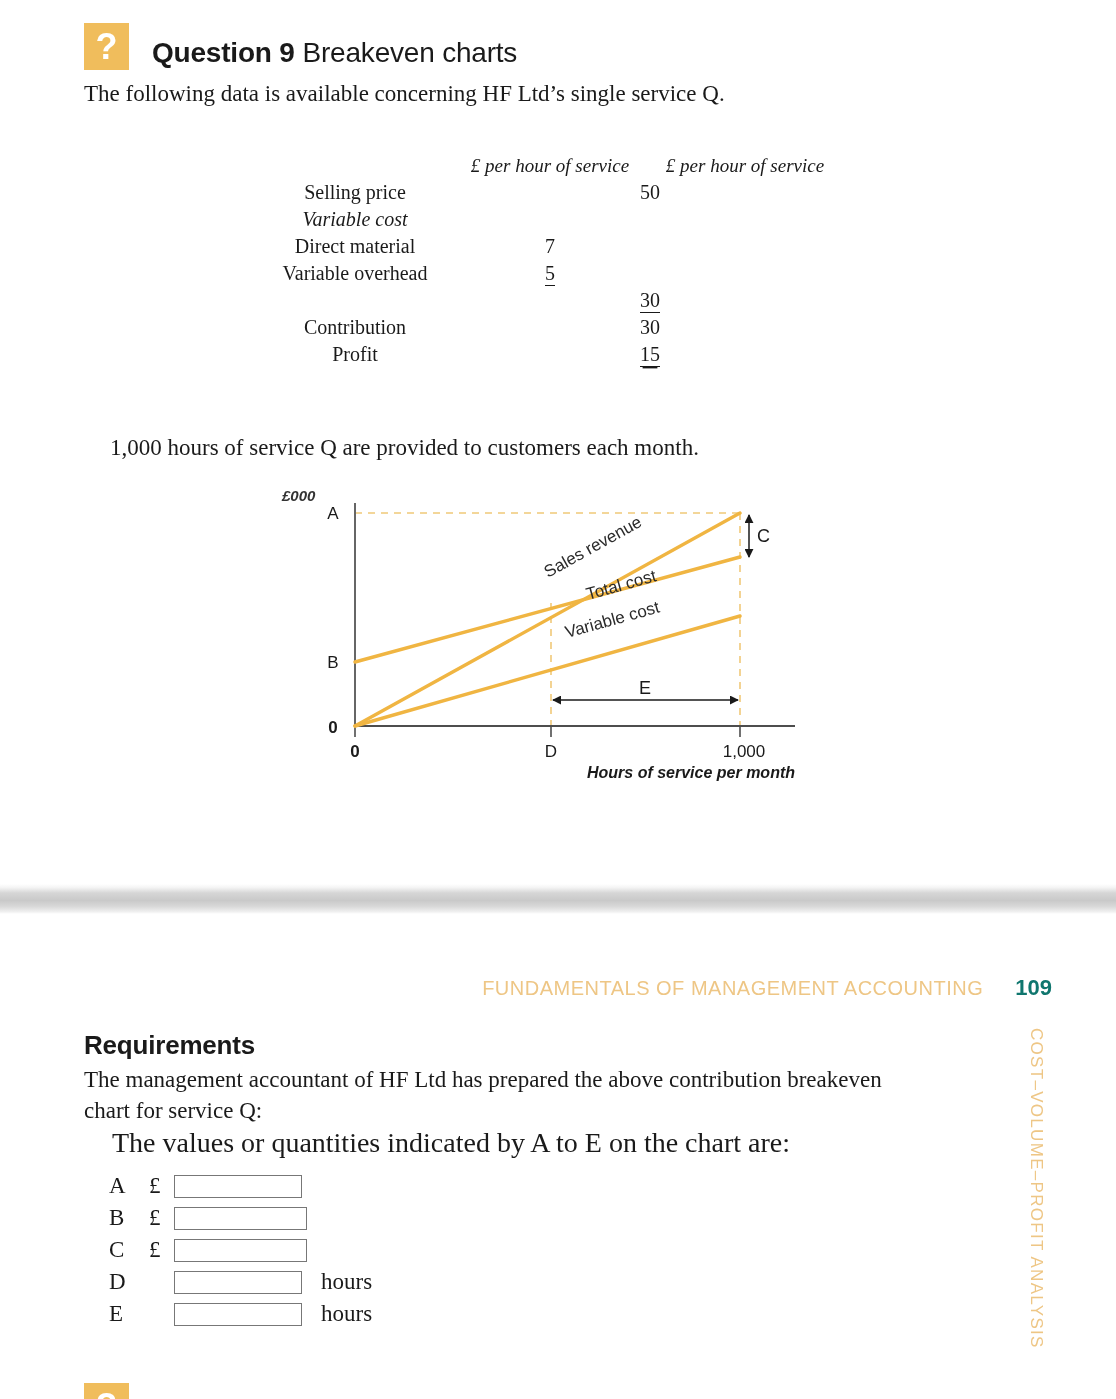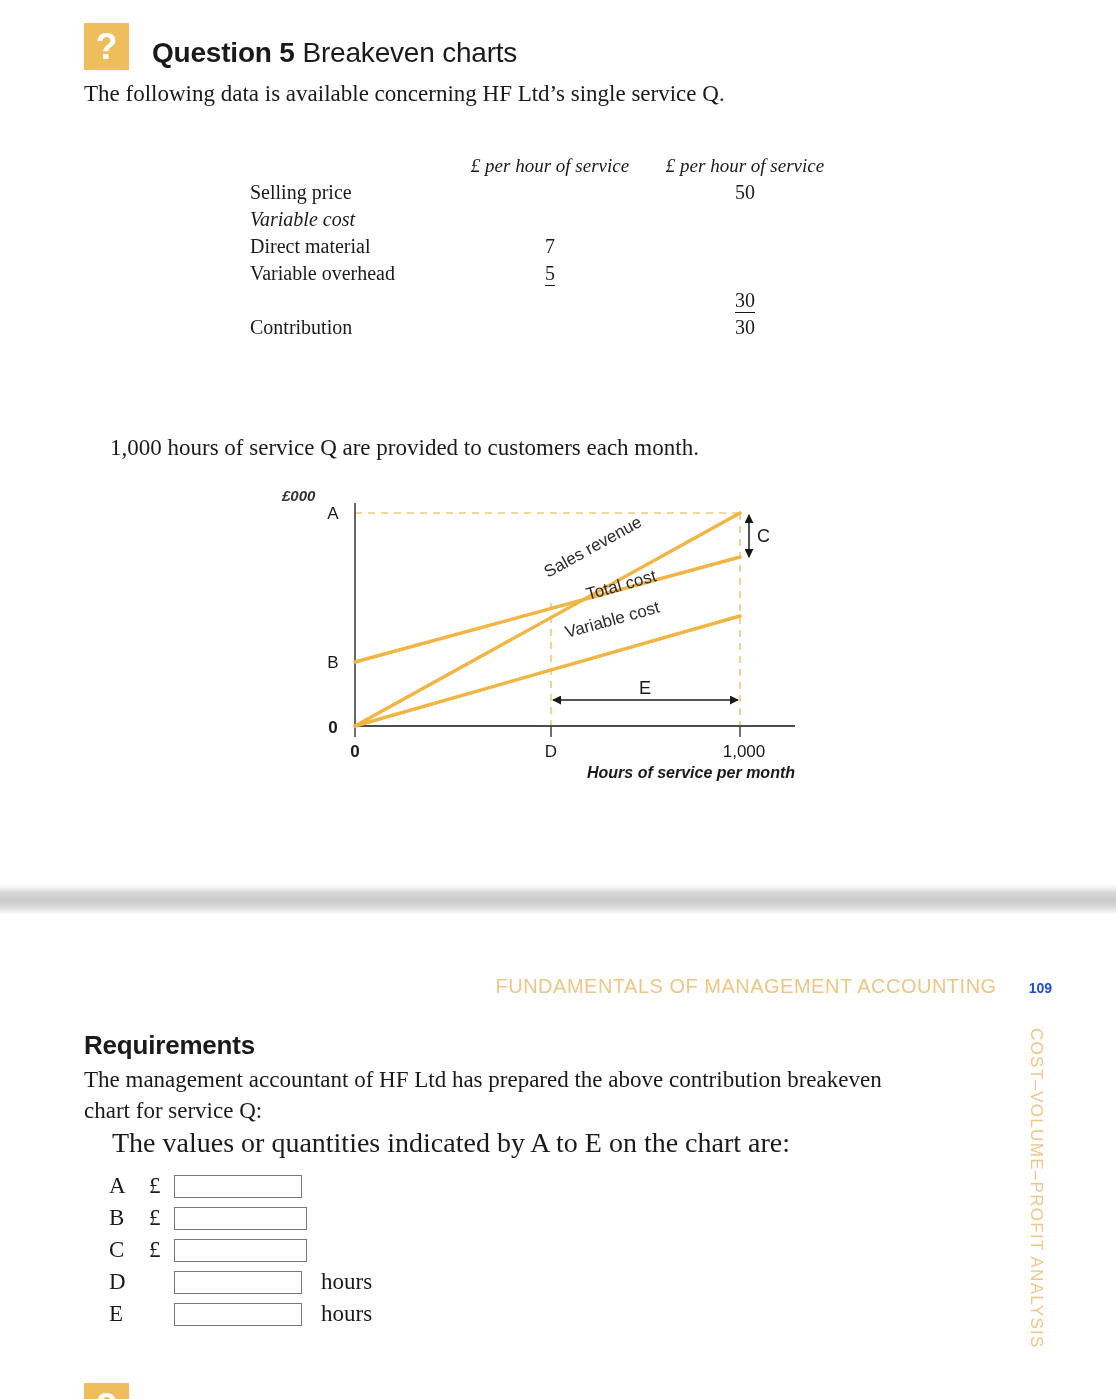--- a/index.html
+++ b/index.html
@@ -66,23 +66,23 @@
     width: 600px;
     border-collapse: collapse;
     font-size: 20px;
   }
   .data-table td {
     padding: 0;
     height: 27px;
     vertical-align: top;
     line-height: 27px;
   }
-  .col-label { width: 210px; text-align: left; white-space: nowrap; }
+  .col-label { width: 210px; text-align: center; white-space: nowrap; }
   .col-a { width: 180px; text-align: center; }
-  .col-b { width: 210px; text-align: center; }
+  .col-b { width: 210px; }
   .hdr {
     font-style: italic;
     font-size: 19px;
     text-align: center;
     white-space: nowrap;
     margin-top: 24px;
   }
   .italic-label { font-style: italic; }
   .num-ul { display: inline-block; border-bottom: 1.4px solid #1a1a1a; padding-bottom: 1px; line-height: 22px; }
   .num-dul {
@@ -134,23 +134,23 @@
   }
   .footer-row .f-title {
     font-family: "Liberation Sans", sans-serif;
     font-size: 20px;
     letter-spacing: 0.5px;
     color: #eec685;
     margin-top: 48px;
   }
   .footer-row .f-page {
     font-family: "Liberation Sans", sans-serif;
-    font-size: 14px;
+    font-size: 22px;
     font-weight: bold;
-    color: #1d4ed8;
+    color: #0f766e;
     margin-left: 32px;
   }
 
   
   .req-heading {
     position: absolute;
     left: 84px;
     top: 1030px;
     font-family: "Liberation Sans", sans-serif;
     font-size: 26px;
@@ -249,21 +249,21 @@
     text-align: center;
     overflow: hidden;
   }
 </style>
 </head>
 <body>
 
 <div class="q-icon">?</div>
 
 <div class="q-title">
-  <span class="q-num">Question 5</span><span> </span><span class="q-sub">Breakeven charts</span>
+  <span class="q-num">Question 9</span><span> </span><span class="q-sub">Breakeven charts</span>
 </div>
 
 <div class="intro-line">The following data is available concerning HF Ltd’s single service Q.</div>
 
 <table class="data-table">
   <tbody>
     <tr>
       <td class="col-label"></td>
       <td class="col-a hdr">£ per hour of service</td>
       <td class="col-b hdr">£ per hour of service</td>
@@ -300,20 +300,25 @@
       <td class="col-b"><span class="num-ul">30</span></td>
     </tr>
 
     <tr>
       <td class="col-label">Contribution</td>
       <td class="col-a"></td>
       <td class="col-b">30</td>
     </tr>
 
 
+    <tr>
+      <td class="col-label">Profit</td>
+      <td class="col-a"></td>
+      <td class="col-b"><span class="num-dul">15</span></td>
+    </tr>
   </tbody>
 </table>
 
 <div class="hours-line">1,000 hours of service Q are provided to customers each month.</div>
 
 <div class="chart-wrap">
   <svg class="chart-svg" width="600" height="300" viewBox="0 0 600 300">
 
     <line x1="85" y1="28" x2="470" y2="28" stroke="#f0c978" stroke-width="1.6" stroke-dasharray="7 6"></line>
     <line x1="281" y1="118" x2="281" y2="241" stroke="#f0c978" stroke-width="1.6" stroke-dasharray="7 6"></line>

